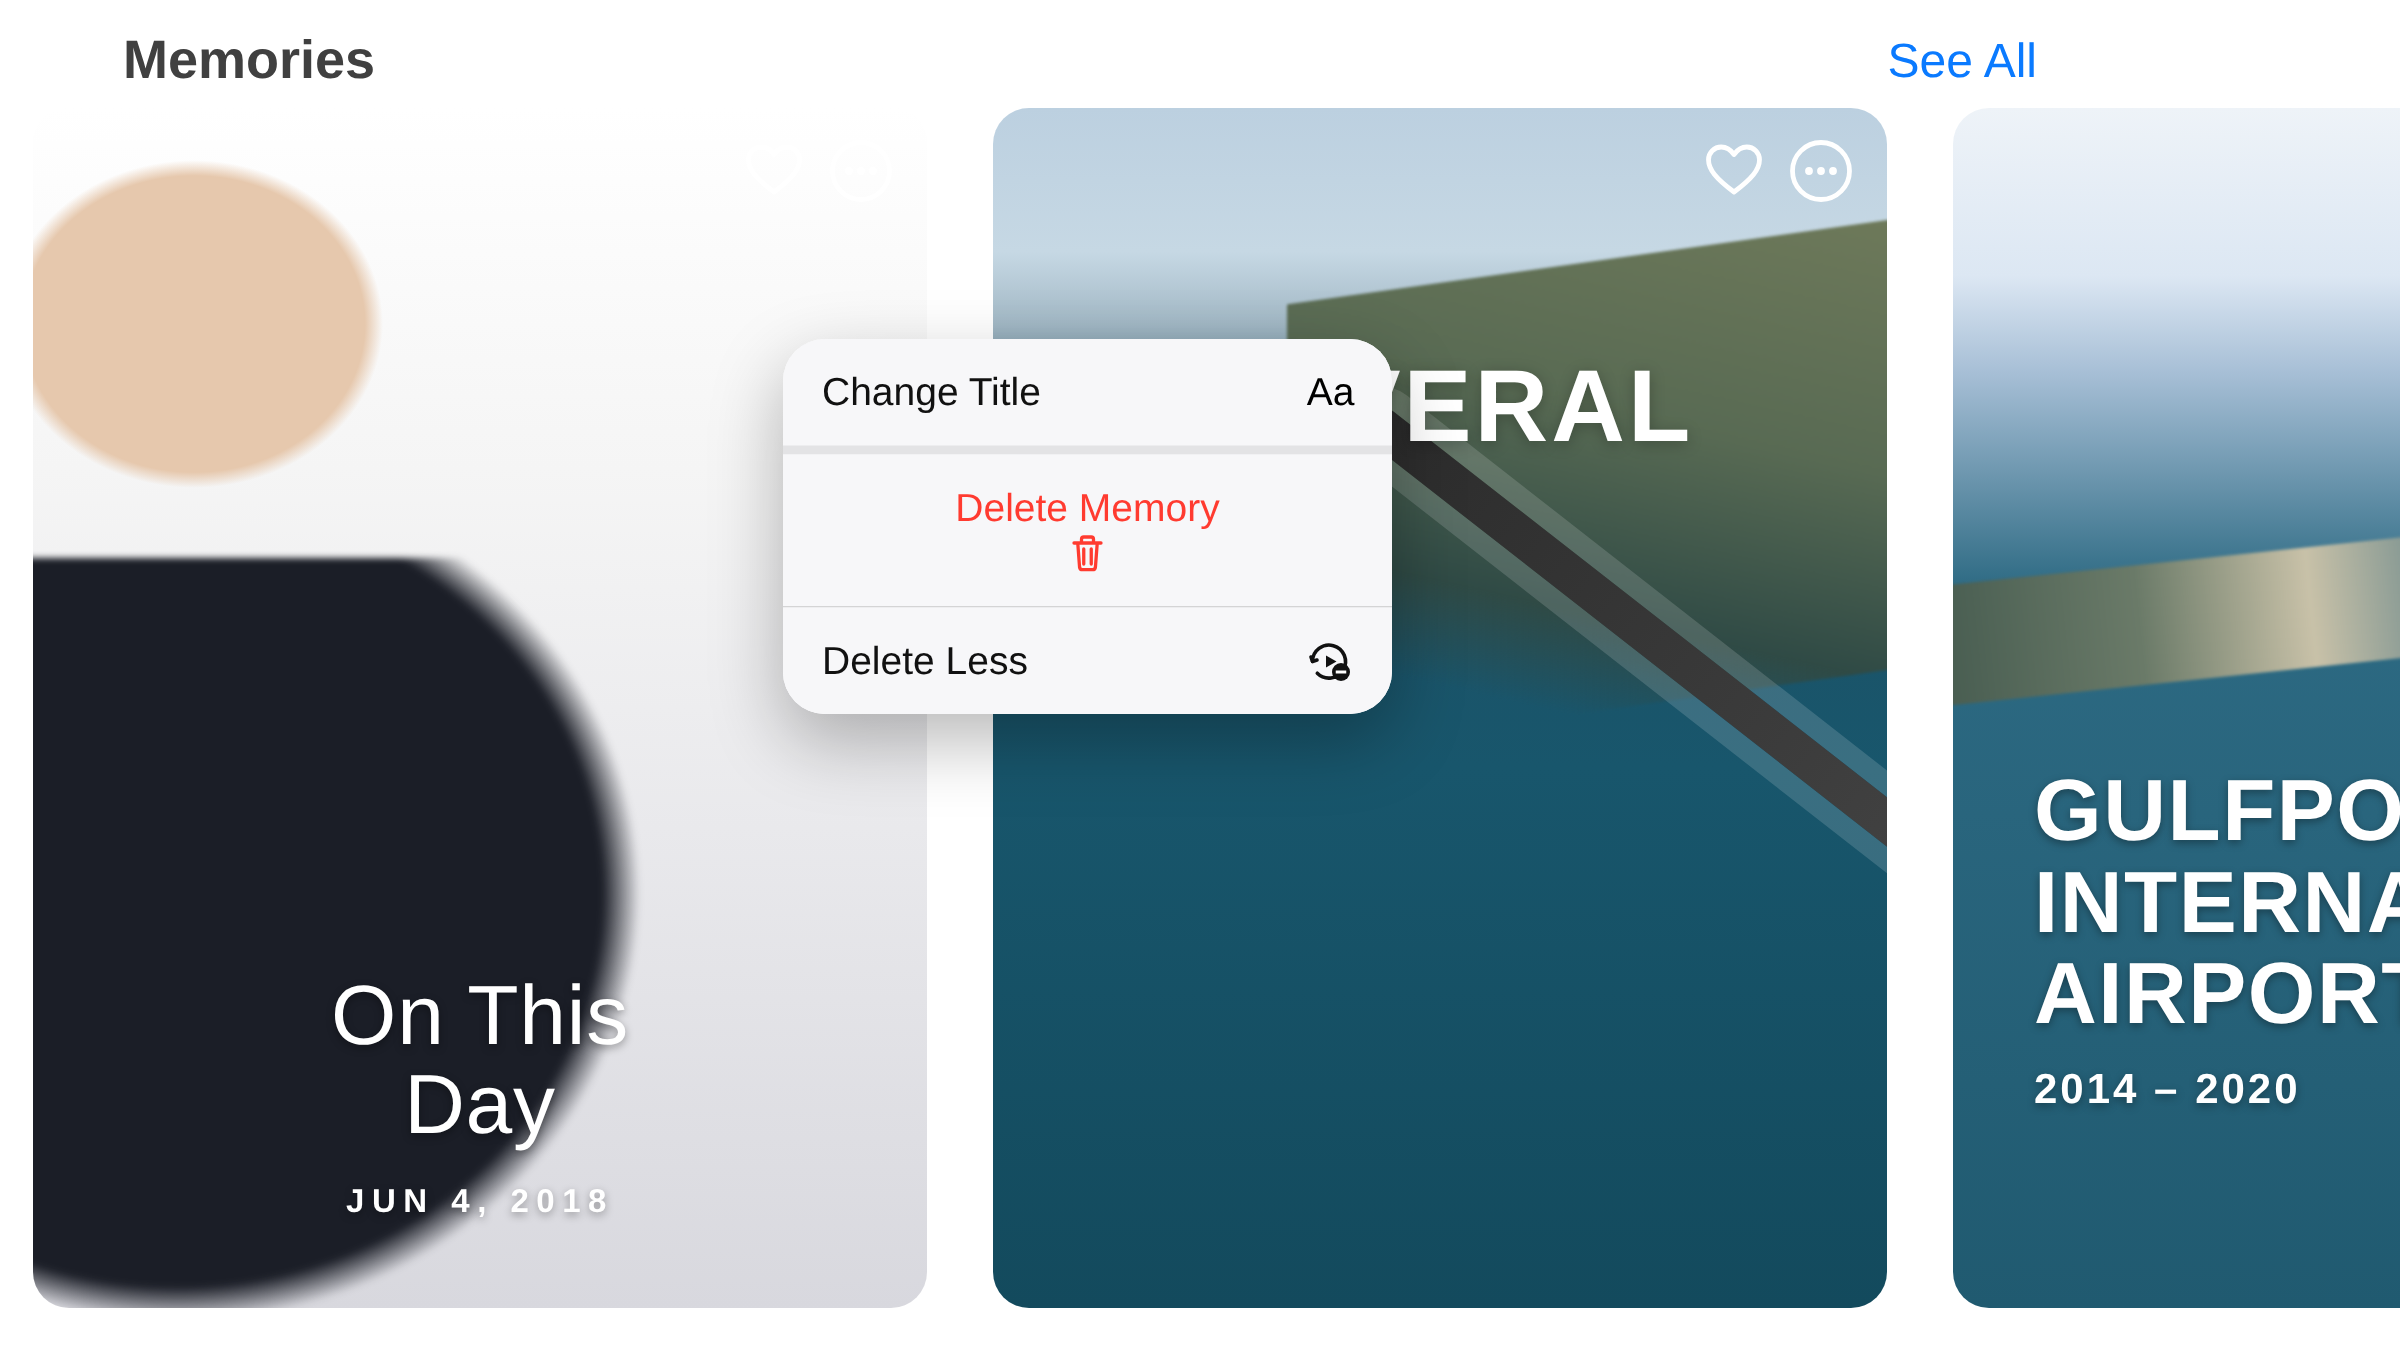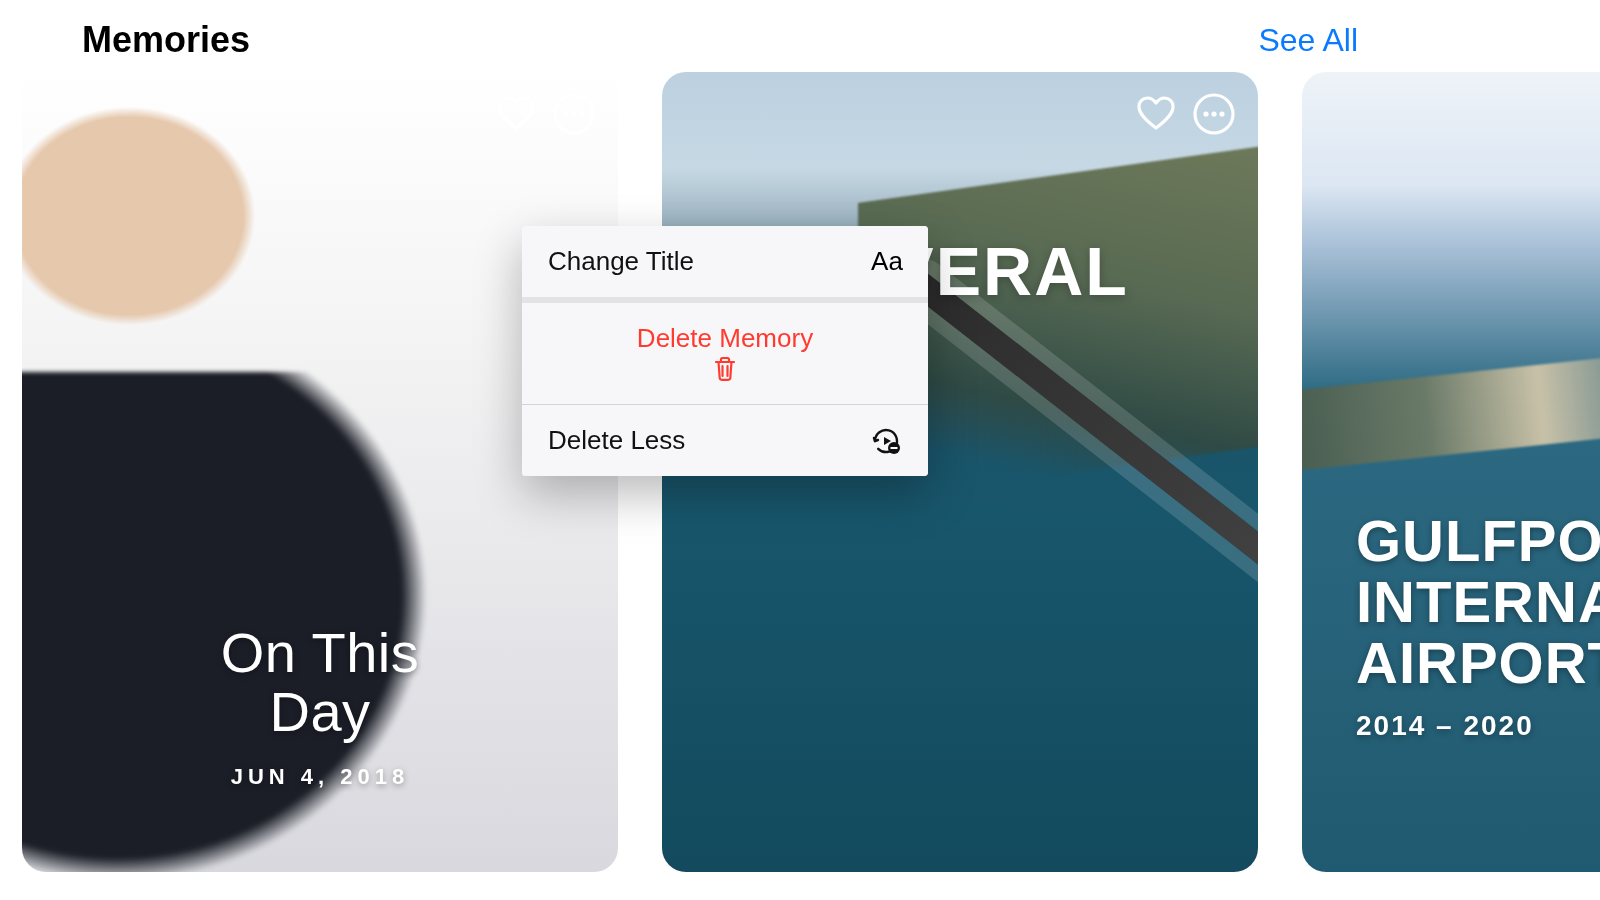--- a/index.html
+++ b/index.html
@@ -5,21 +5,21 @@
   * { box-sizing: border-box; margin: 0; padding: 0; }
   html, body { width: 1600px; height: 900px; overflow: hidden; font-family: -apple-system, "Helvetica Neue", Helvetica, Arial, sans-serif; background: #fff; }
 
   .header {
     display: flex;
     justify-content: space-between;
     align-items: center;
     padding: 18px 82px 10px 82px;
     height: 72px;
   }
-  .header h1 { font-size: 36px; font-weight: 700; color: #000000; }
+  .header h1 { font-size: 36px; font-weight: 700; color: #404040; }
   .see-all { color: #0a7aff; font-size: 32px; font-weight: 400; cursor: pointer; padding-right: 160px;}
 
   .cards-row {
     display: flex;
     gap: 44px;
     padding: 0 22px;
     height: 800px;
     position: relative;
   }
 
@@ -84,21 +84,21 @@
     width: 44px; height: 44px;
     border-radius: 50%;
     display: flex; align-items: center; justify-content: center;
     cursor: pointer;
     color: #fff;
   }
   .icon-btn svg { width: 44px; height: 44px; }
 
   .card-caption {
     position: absolute;
-    left: 0; right: 0; bottom: 82px;
+    left: 0; right: 0; bottom: 58px;
     text-align: center;
     z-index: 2;
   }
   .caption-title {
     font-size: 56px;
     font-weight: 300;
     letter-spacing: 0.5px;
     line-height: 1.05;
     text-shadow: 0 2px 6px rgba(0,0,0,0.35);
     white-space: pre-line;
@@ -146,21 +146,21 @@
     color: #fff;
   }
 
   
   .context-menu {
     position: absolute;
     left: 522px;
     top: 154px;
     width: 406px;
     background: rgba(248,248,250,0.98);
-    border-radius: 4px;
+    border-radius: 28px;
     box-shadow: 0 18px 48px rgba(0,0,0,0.28), 0 2px 0 rgba(0,0,0,0.02) inset;
     backdrop-filter: blur(20px);
     overflow: hidden;
     z-index: 10;
   }
   .menu-item {
     display: flex;
     align-items: center;
     justify-content: space-between;
     padding: 20px 26px;

